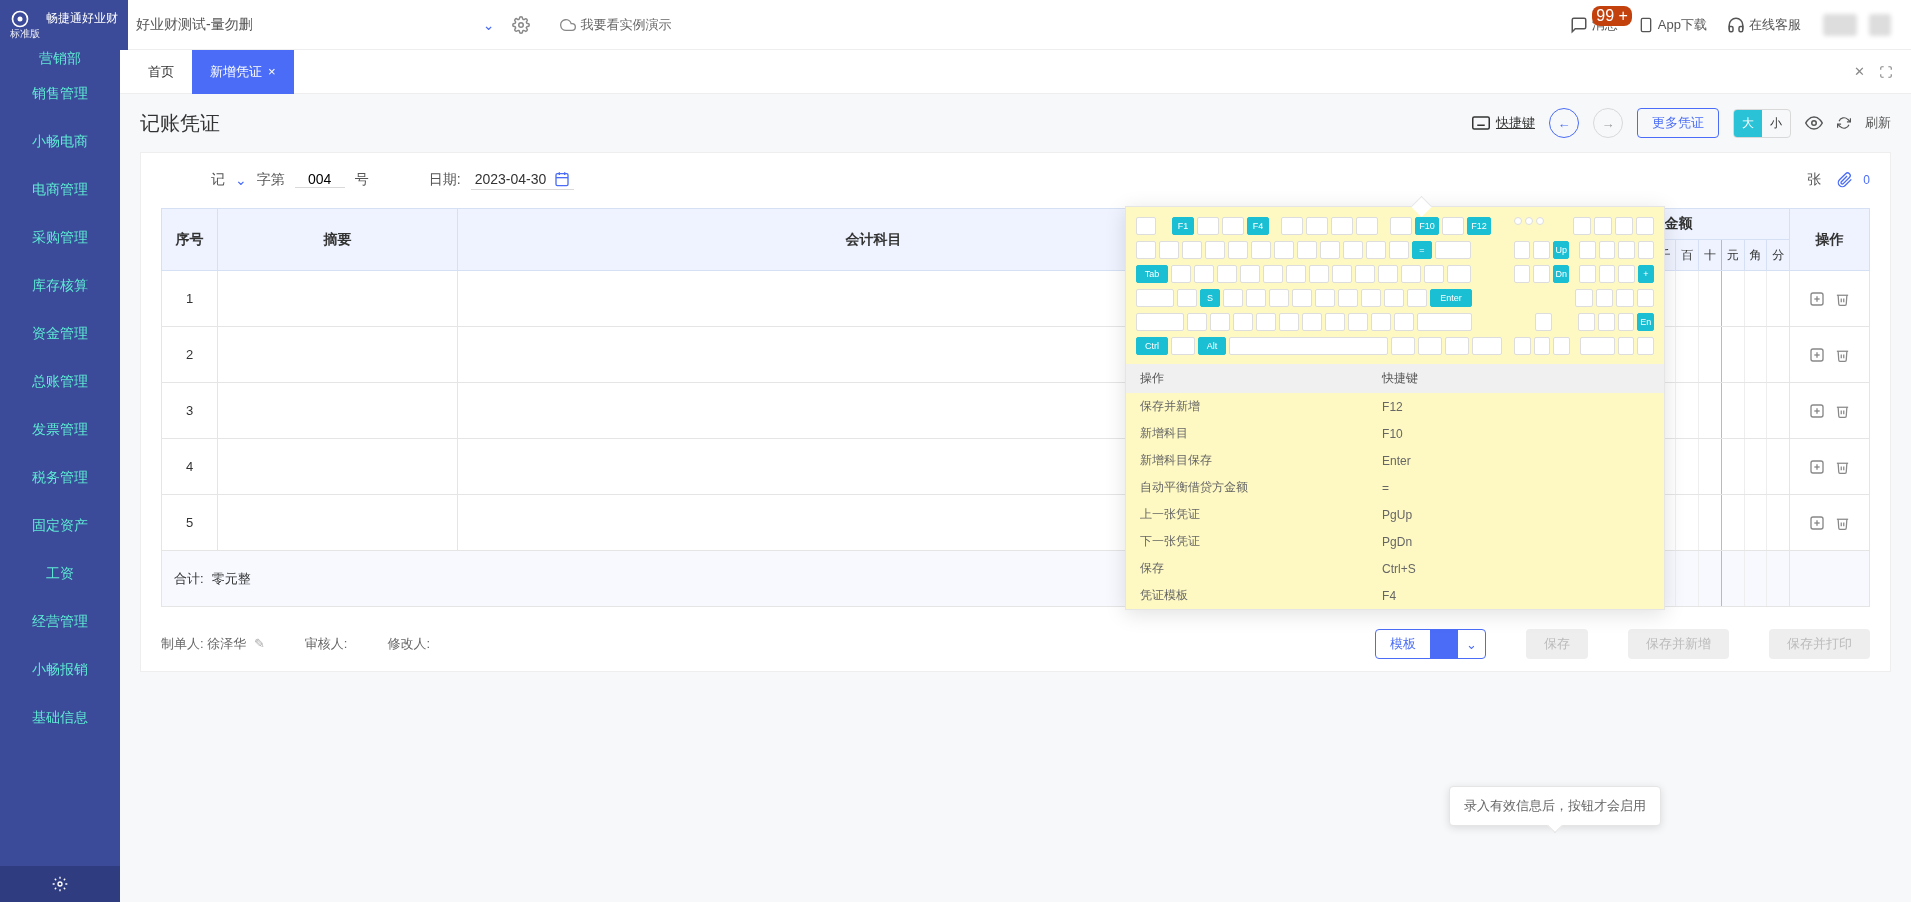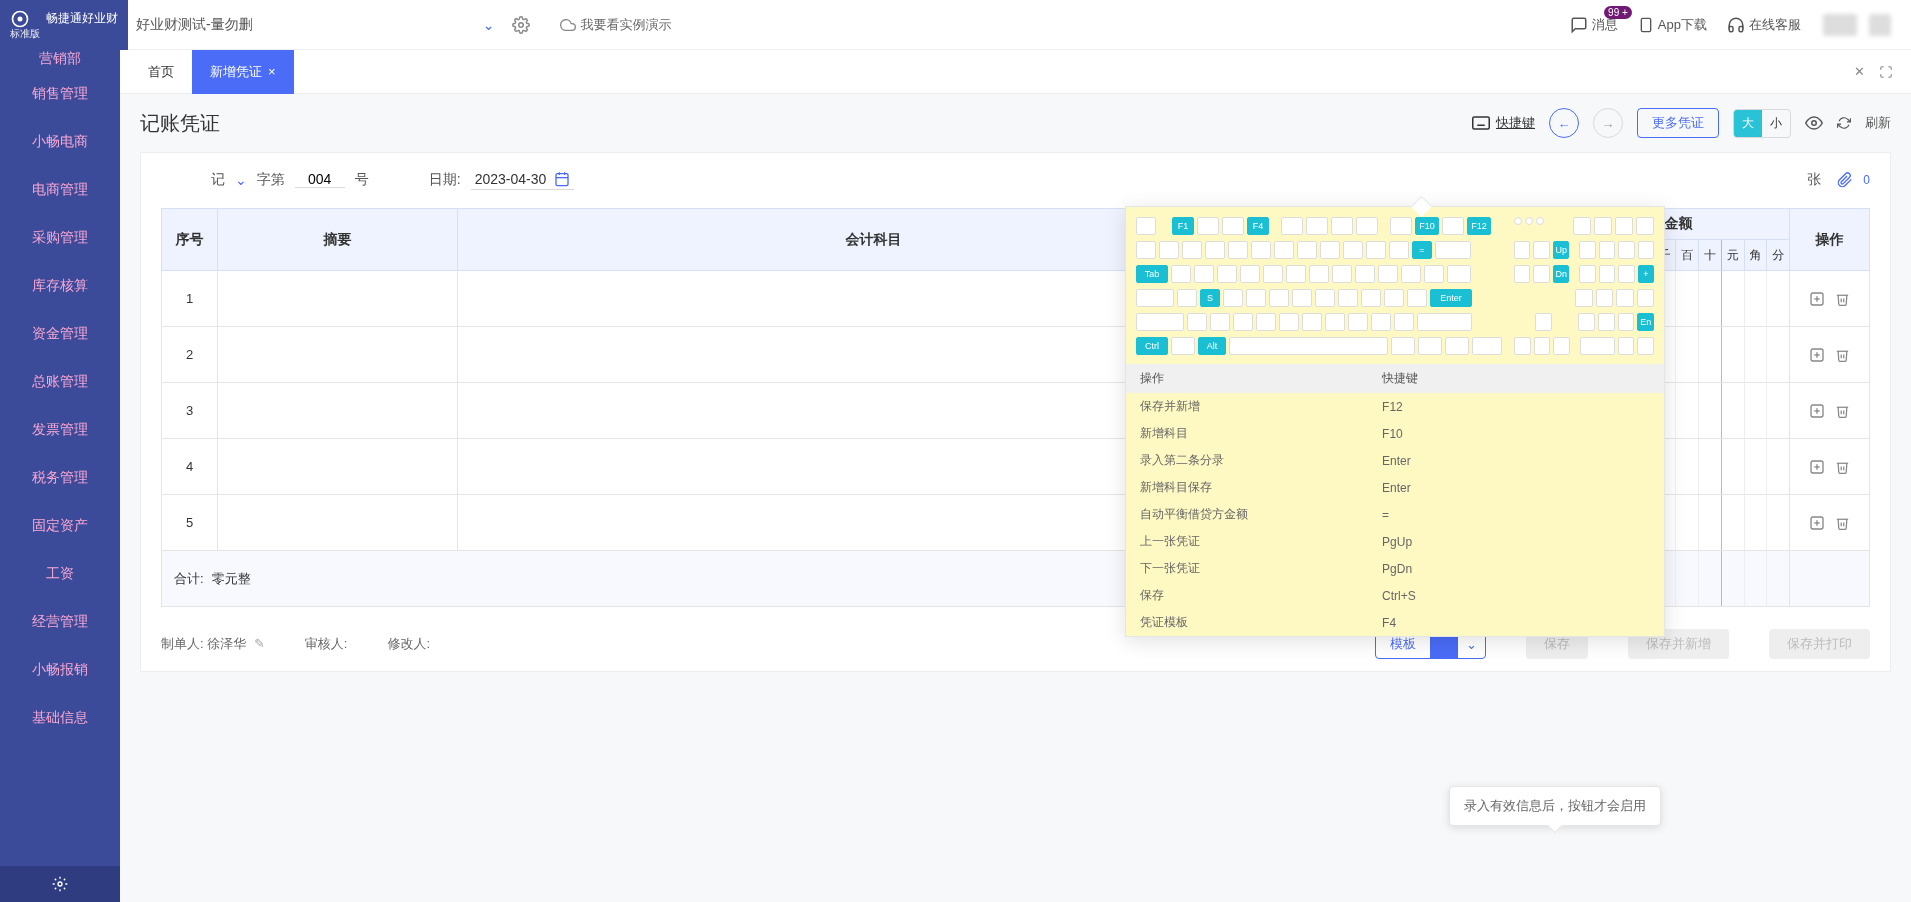--- a/index.html
+++ b/index.html
@@ -10,25 +10,25 @@
   .logo-row { display:flex; align-items:center; gap:4px;}
   .logo-mark { width:20px; height:20px; display:flex; align-items:center; justify-content:center;}
   .logo-text { font-size:12px; font-weight:normal;margin-left:12px; }
   .logo-sub { font-size:10px; opacity:.9; margin-top:-2px;}
   .env { margin-left:8px; color:#555; font-size:14px; display:flex; align-items:center; gap:230px;justify-content:center;}
   .env-chev { color:#4a6cf7; }
   .gear { margin-left:18px; color:#888; }
   .demo-link { margin-left:30px; display:flex; align-items:center; gap:4px; color:#666;}
   .header-spacer { flex:1; }
   .hbtn { display:flex; align-items:center; gap:4px; margin:0 10px; color:#555; position:relative;}
-  .badge { position:absolute; top:-10px; right:-14px; background:#701a75; color:#fff; font-size:10px; border-radius:8px; padding:1px 4px;}
+  .badge { position:absolute; top:-10px; right:-14px; background:#c2410c; color:#fff; font-size:16px; border-radius:8px; padding:1px 4px;}
   .avatar { width:34px; height:22px; background:#ddd; border-radius:3px; margin-left:12px; filter:blur(2px);}
   
   .sidebar { position:absolute; left:0; top:50px; width:120px; background:#3b4a99; color:#fff; height:852px; display:flex; flex-direction:column;}
-  .side-item { height:48px; display:flex; align-items:center; justify-content:center; font-size:14px; color:#f9a8d4; cursor:pointer;}
+  .side-item { height:48px; display:flex; align-items:center; justify-content:center; font-size:14px; color:#5eead4; cursor:pointer;}
   .side-item.cut { height:20px; overflow:hidden; align-items:flex-end; padding-bottom:2px;}
   .side-bottom { margin-top:auto; height:36px; background:#2f3d80; display:flex; align-items:center; justify-content:center;}
   
   .tabs { position:absolute; left:120px; top:50px; right:0; height:44px; background:#fff; border-bottom:1px solid #eee; display:flex; align-items:center; padding:0 10px;}
   .tab { padding:0 18px; height:44px; display:flex; align-items:center; gap:6px; color:#333; cursor:pointer;}
   .tab.active { background:#4a6cf7; color:#fff;}
   .tabs-right { margin-left:auto; display:flex; align-items:center; gap:14px; padding-right:8px;}
   .tabs-right .iconbtn { color:#888; cursor:pointer;}
   
   .main { position:absolute; left:120px; top:94px; right:0; bottom:0; background:#f7f8fa; padding:14px 20px; }
@@ -868,24 +868,20 @@
     <tbody id="shortcut-rows">
         <tr>
           <td>保存并新增</td>
           <td>F12</td>
         </tr>
         <tr>
           <td>新增科目</td>
           <td>F10</td>
         </tr>
         <tr>
-          <td>录入第二条分录</td>
-          <td>Enter</td>
-        </tr>
-        <tr>
           <td>新增科目保存</td>
           <td>Enter</td>
         </tr>
         <tr>
           <td>自动平衡借贷方金额</td>
           <td>=</td>
         </tr>
         <tr>
           <td>上一张凭证</td>
           <td>PgUp</td>

